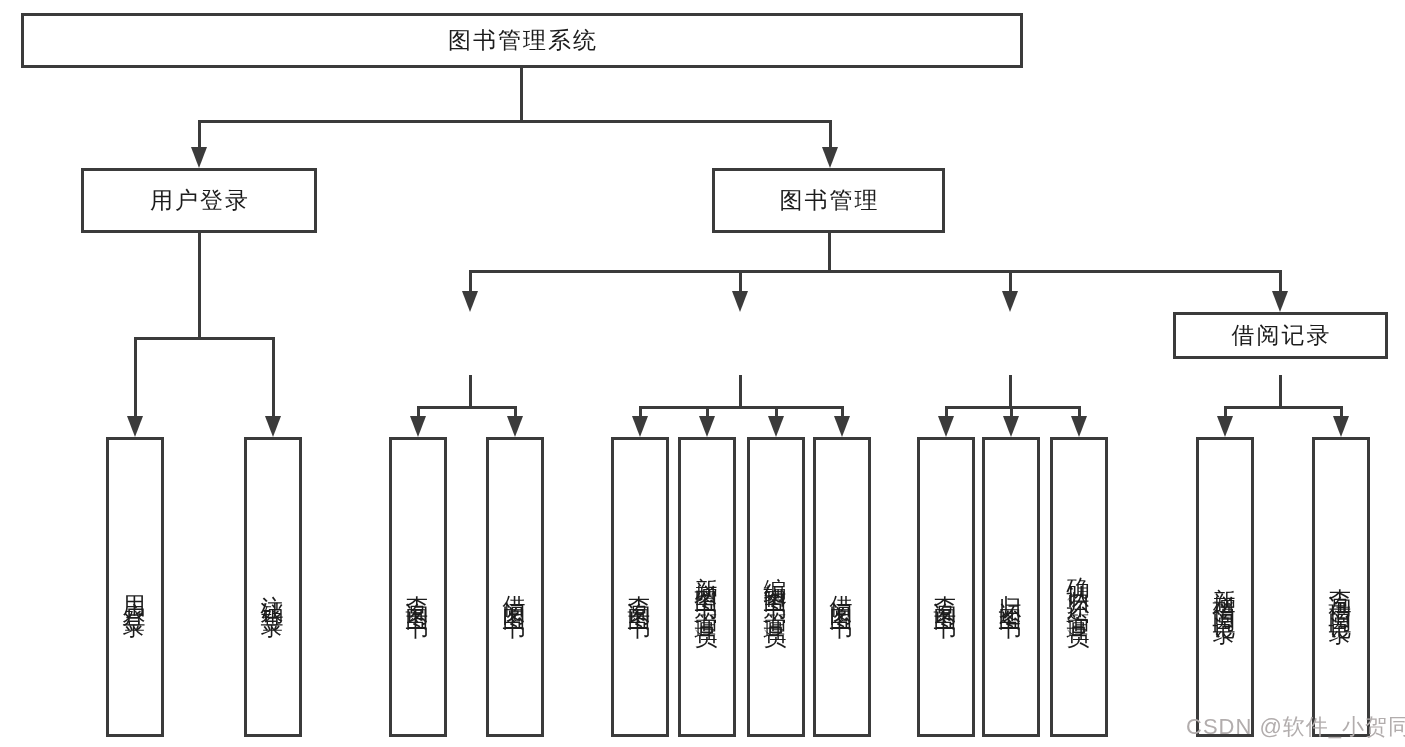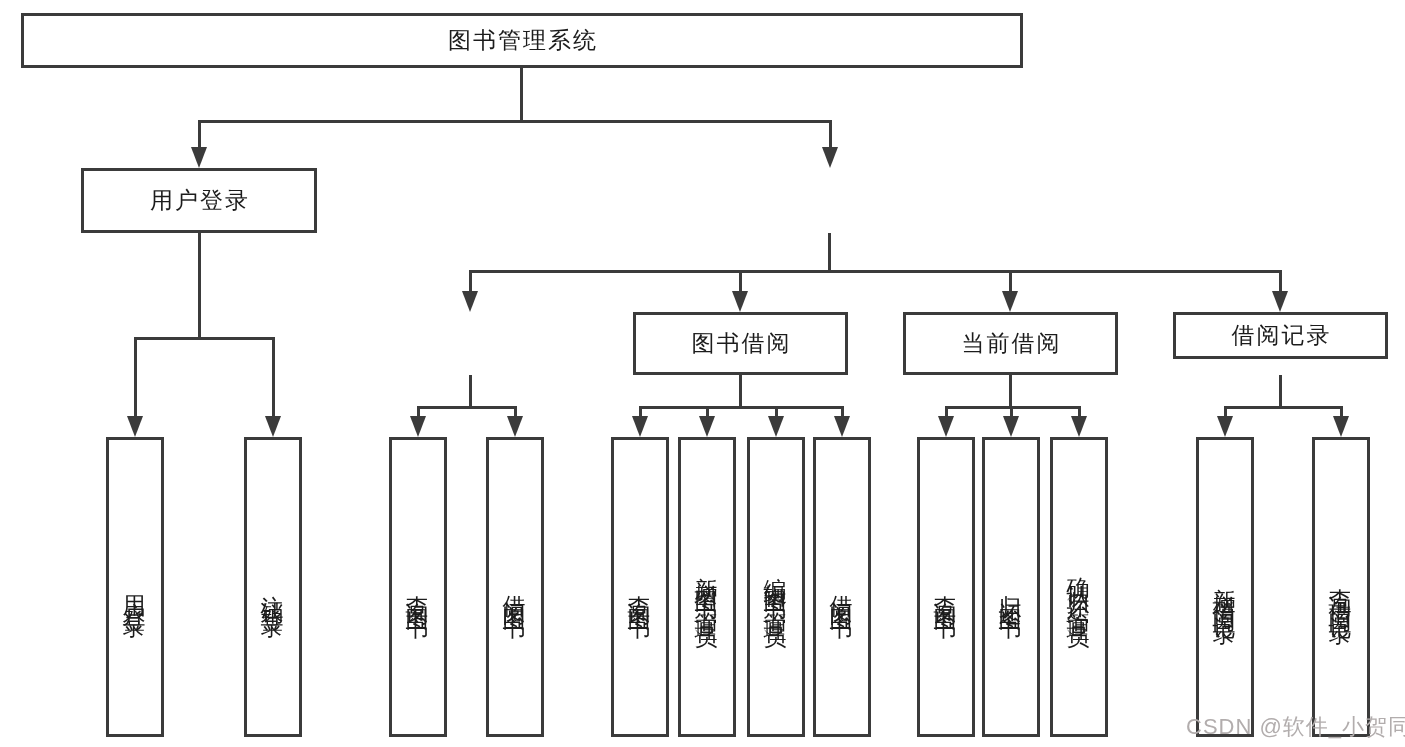--- a/index.html
+++ b/index.html
@@ -119,27 +119,24 @@
       <div class="arrowhead" style="left: 1333px; top: 416px;"></div>
     </div>
 
   <div class="node horiz" style="left:21px; top:13px; width:1002px; height:55px">
     <span>图书管理系统</span>
   </div>
 
   <div class="node horiz" style="left:81px; top:168px; width:236px; height:65px">
     <span>用户登录</span>
   </div>
+  <div class="node horiz" style="left:712px; top:168px; width:233px; height:65px">
+    <span>图书管理</span>
+  </div>
 
-  <div class="node horiz" style="left:633px; top:312px; width:215px; height:63px">
-    <span>图书借阅</span>
-  </div>
-  <div class="node horiz" style="left:903px; top:312px; width:215px; height:63px">
-    <span>当前借阅</span>
-  </div>
   <div class="node horiz" style="left:1173px; top:312px; width:215px; height:47px">
     <span>借阅记录</span>
   </div>
 
   <div class="node vert" style="left:106px; top:437px; width:58px; height:300px">
     <span>用户登录</span>
   </div>
   <div class="node vert" style="left:244px; top:437px; width:58px; height:300px">
     <span>注销登录</span>
   </div>

